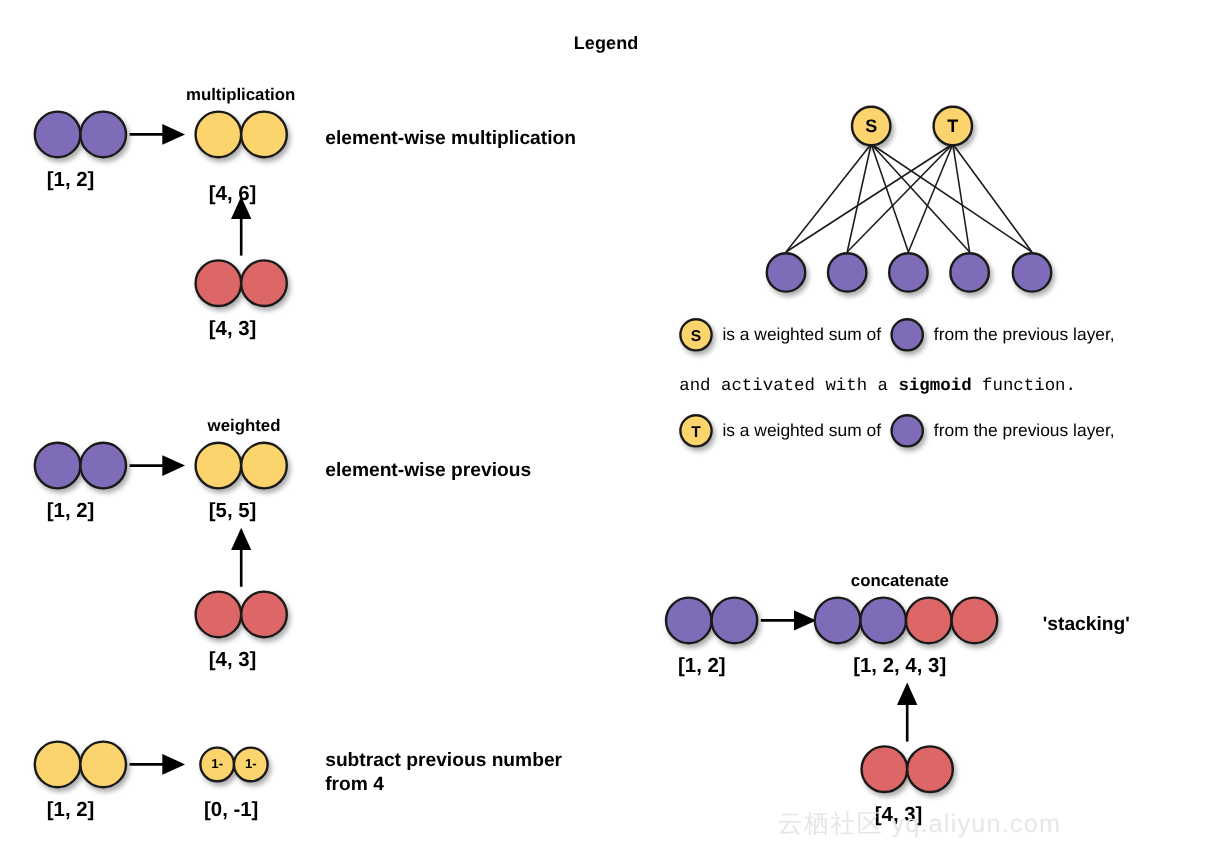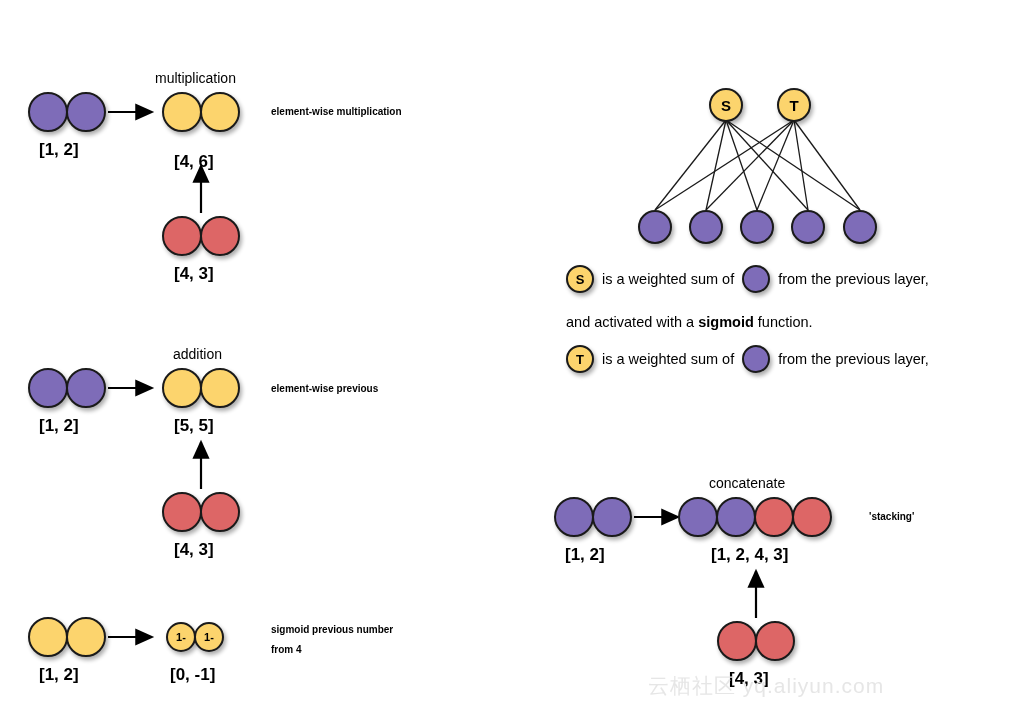--- a/index.html
+++ b/index.html
@@ -56,60 +56,62 @@
   .group .node + .node { margin-left: -2px; }
 
   
   .vec-label {
     font-size: 17px;
     font-weight: bold;
     white-space: nowrap;
   }
   .op-label {
     font-size: 14px;
-    font-weight: normal;
+    font-weight: bold;
     white-space: nowrap;
   }
   .desc-label {
-    font-size: 10px;
+    font-size: 16px;
     font-weight: bold;
     white-space: nowrap;
     line-height: 1.35;
   }
 
   
   .legend-line {
     display: flex;
     align-items: center;
     font-size: 14.5px;
     white-space: nowrap;
   }
   .legend-line .txt { margin: 0 8px; }
   .legend-cont {
     font-size: 14.5px;
     white-space: nowrap;
+    font-family: Liberation Mono, monospace;
   }
   .legend-cont b { font-weight: bold; }
 
   
   #watermark {
     left: 648px; top: 672px;
     font-size: 21px;
     color: #e6e6e6;
     letter-spacing: 1px;
     white-space: nowrap;
     user-select: none;
     text-align: center;
   }
 </style>
 </head>
 <body>
 
 <div id="canvas">
 
+  <div class="abs" id="page-title">Legend</div>
 
   <svg class="abs" style="left:0;top:0;width:1010px;height:718px;" viewBox="0 0 1010 718">
     <defs>
       <marker id="ah" markerWidth="9" markerHeight="9" refX="7.6" refY="4.5" orient="auto" markerUnits="strokeWidth">
         <path d="M0,0.6 L8.6,4.5 L0,8.4 z" fill="#000"></path>
       </marker>
     </defs>
 
     <line x1="108" y1="112" x2="152" y2="112" stroke="#000" stroke-width="2.2" marker-end="url(#ah)"></line>
     <line x1="201" y1="213" x2="201" y2="166" stroke="#000" stroke-width="2.2" marker-end="url(#ah)"></line>
@@ -157,21 +159,21 @@
   <div class="abs vec-label" style="left:174px;top:264px;">[4, 3]</div>
 
   <div class="abs desc-label" style="left:271px;top:105px;">element-wise multiplication</div>
 
   <div class="abs group" style="left:28px;top:368px;">
     <div class="node purple big"></div>
     <div class="node purple big"></div>
   </div>
   <div class="abs vec-label" style="left:39px;top:416px;">[1, 2]</div>
 
-  <div class="abs op-label" style="left:173px;top:346px;">addition</div>
+  <div class="abs op-label" style="left:173px;top:346px;">weighted</div>
 
   <div class="abs group" style="left:162px;top:368px;">
     <div class="node yellow big"></div>
     <div class="node yellow big"></div>
   </div>
   <div class="abs vec-label" style="left:174px;top:416px;">[5, 5]</div>
 
   <div class="abs group" style="left:162px;top:492px;">
     <div class="node red big"></div>
     <div class="node red big"></div>
@@ -185,21 +187,21 @@
     <div class="node yellow big"></div>
   </div>
   <div class="abs vec-label" style="left:39px;top:665px;">[1, 2]</div>
 
   <div class="abs group" style="left:166px;top:622px;">
     <div class="node yellow small">1-</div>
     <div class="node yellow small">1-</div>
   </div>
   <div class="abs vec-label" style="left:170px;top:665px;">[0, -1]</div>
 
-  <div class="abs desc-label" style="left:271px;top:623px;">sigmoid previous number</div>
+  <div class="abs desc-label" style="left:271px;top:623px;">subtract previous number</div>
   <div class="abs desc-label" style="left:271px;top:643px;">from 4</div>
 
   <div class="abs node yellow net" style="left:709px;top:88px;">S</div>
   <div class="abs node yellow net" style="left:777px;top:88px;">T</div>
 
   <div class="abs node purple net" style="left:638px;top:210px;"></div>
   <div class="abs node purple net" style="left:689px;top:210px;"></div>
   <div class="abs node purple net" style="left:740px;top:210px;"></div>
   <div class="abs node purple net" style="left:791px;top:210px;"></div>
   <div class="abs node purple net" style="left:843px;top:210px;"></div>

